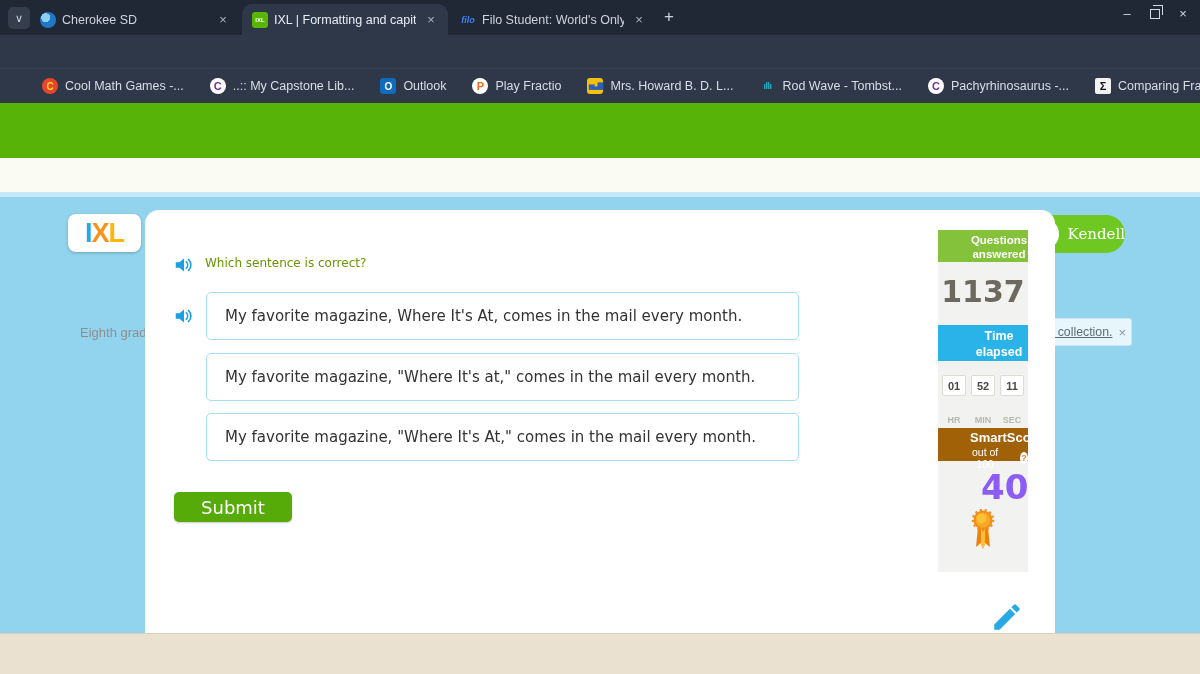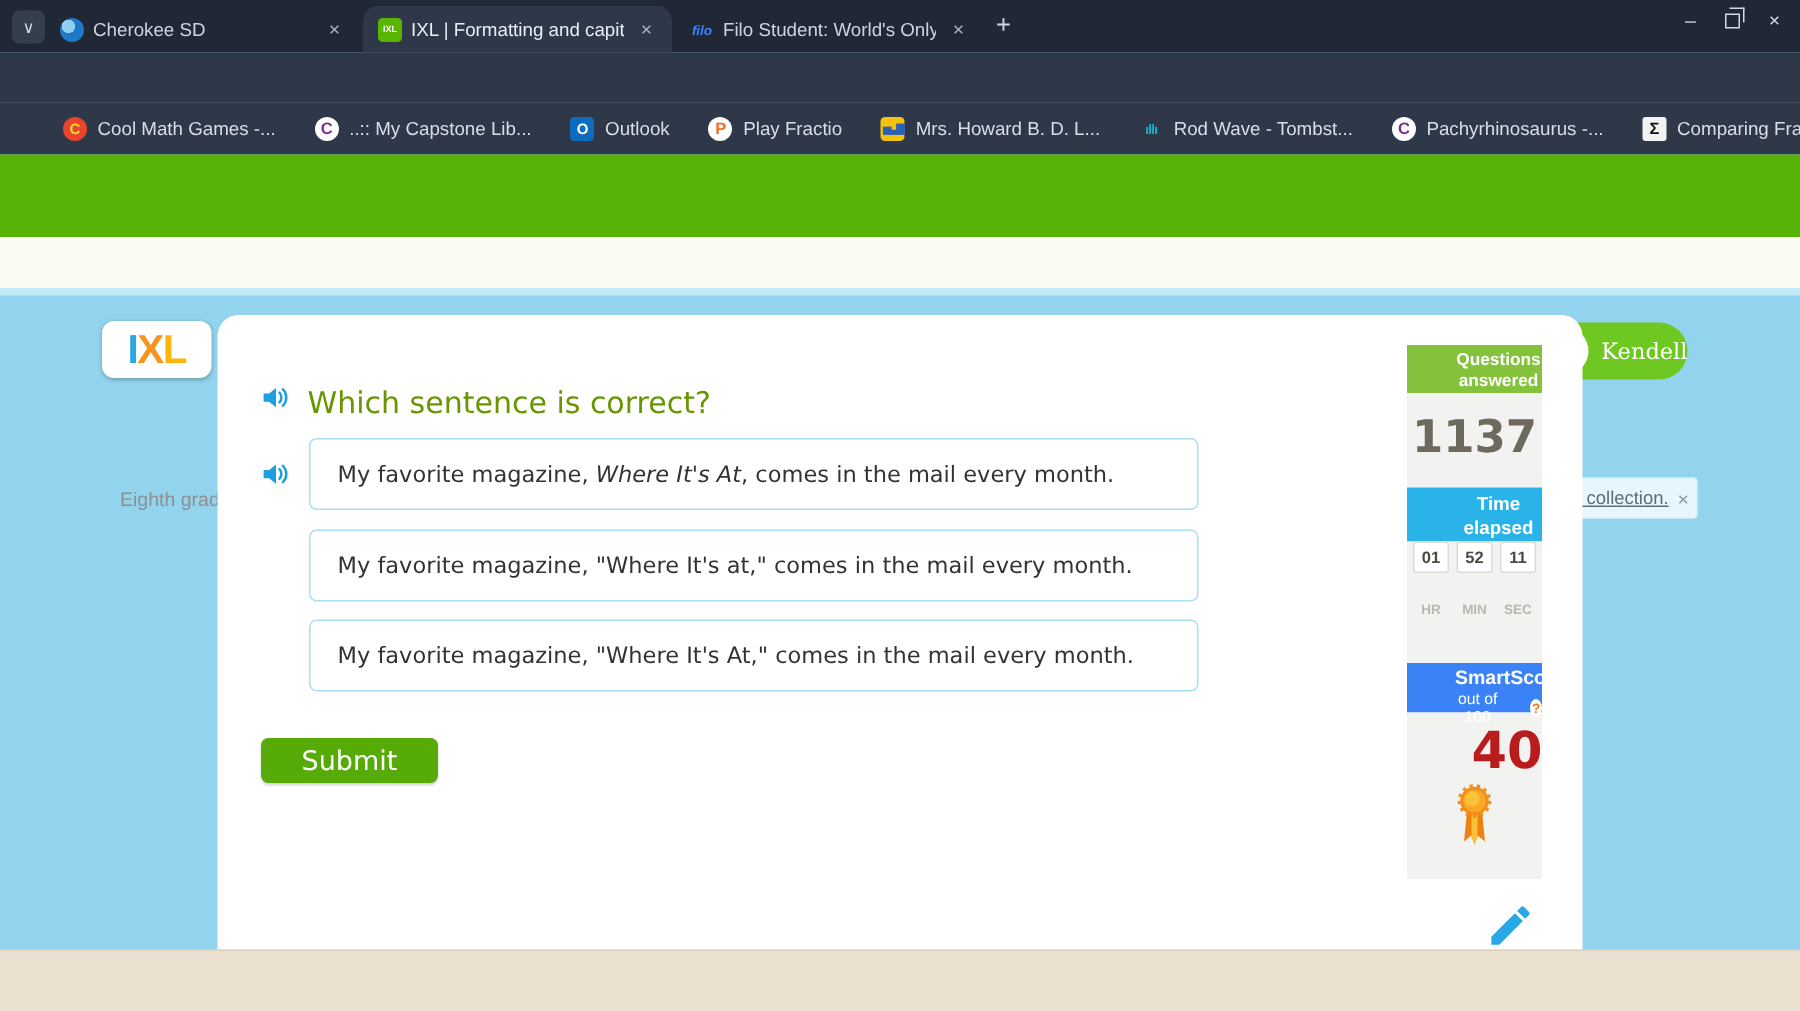--- a/index.html
+++ b/index.html
@@ -66,43 +66,43 @@
   .crumb-grade { color:#8f8f8f; } .crumb-sep { color:#b9b9b9; } .crumb-skill { color:#4d4d4d; } .crumb-code { color:#bdbdbd; font-size:12px; }
   .bluestrip { left:0; top:192px; width:1200px; height:5px; background:#c3e9f8; }
 
   .banner { left:830px; top:160px; width:302px; height:28px; background:#e7f5fc; border:1px solid #cbe8f4; border-radius:3px; display:flex; align-items:center; padding:0 8px 0 6px; gap:6px; }
   .bannertext { font-size:12.3px; color:#5e6d74; white-space:nowrap; }
   .bannerlink { font-size:12.3px; color:#5e6d74; text-decoration:underline; white-space:nowrap; }
   .bannerclose { margin-left:auto; color:#8a9aa0; font-size:13px; }
 
   
   .card { left:145px; top:210px; width:910px; height:464px; background:#fff; border-radius:14px; }
-  .qtext { left:60px; top:46px; font-family:"DejaVu Sans", sans-serif; font-size:20px; color:#689600; }
+  .qtext { left:60px; top:46px; font-family:"DejaVu Sans", sans-serif; font-size:12px; color:#689600; }
   .ansbox { left:61px; width:593px; height:48px; border:1.5px solid #a9def2; border-radius:5px; background:#fff; display:flex; align-items:center; padding-left:18px; font-family:"DejaVu Sans", sans-serif; font-size:15px; color:#333; }
-  .ansbox .it { font-style:italic; }
+  .ansbox .it { }
   .submit { left:29px; top:282px; width:118px; height:30px; background:#56ab09; border:none; border-radius:5px; color:#fff; font-size:18px; font-family:"DejaVu Sans", sans-serif; display:flex; align-items:center; justify-content:center; box-shadow:0 1px 2px rgba(0,0,0,0.2); }
 
   
   .stats { left:793px; top:20px; width:90px; }
   .shead { color:#fff; text-align:center; font-weight:bold;padding-left:32px; }
   .qahead { background:#84c23b; height:32px; font-size:11.5px; line-height:1.25; padding-top:3px; }
   .sbody { background:#f2f2f0; text-align:center; }
   .qaval { height:63px; font-size:30px; font-weight:bold; color:#6e695f; line-height:60px; font-family:"DejaVu Sans", sans-serif; }
   .tehead { background:#29b3e8; height:36px; font-size:12.5px; line-height:1.3; padding-top:3px; }
-  .tebody { height:81px; }
+  .tebody { height:67px; padding-top:14px; }
   .timeboxes { display:flex; justify-content:center; gap:5px; }
   .tbox { width:24px; height:21px; background:#fff; border:1px solid #dcdcd4; border-radius:2px; font-size:11px; font-weight:bold; color:#4a4a44; line-height:20px; }
   .tlabels { display:flex; justify-content:center; gap:5px; margin-top:19px; }
   .tlab { width:24px; font-size:9px; font-weight:bold; color:#b8b8ac; }
-  .sshead { background:#3b82f6; height:33px; padding-top:3px; }
+  .sshead { background:#a16207; height:33px; padding-top:3px; }
   .ssmain { font-size:13px; line-height:1.15; }
   .sssub { font-size:10.5px; font-weight:normal; display:flex; align-items:center; justify-content:center; gap:20px; }
   .qmark { width:12px; height:12px; border-radius:50%; background:#fff; color:#e87c25; font-size:9px; font-weight:bold; display:inline-flex; align-items:center; justify-content:center; }
   .ssbody { height:111px; padding-top:6px; }
-  .ssval { font-size:34px; font-weight:bold; color:#b91c1c; font-family:"DejaVu Sans", sans-serif;margin-left:43px; }
+  .ssval { font-size:34px; font-weight:bold; color:#8b5cf6; font-family:"DejaVu Sans", sans-serif;margin-left:43px; }
 
   
   .shelf { left:0; top:633px; width:1200px; height:41px; background:#eae1d1; border-top:1px solid #d9d0bd; }
 </style>
 </head>
 <body>
 
 <div id="screen">
 
   <div class="abs tabstrip">

